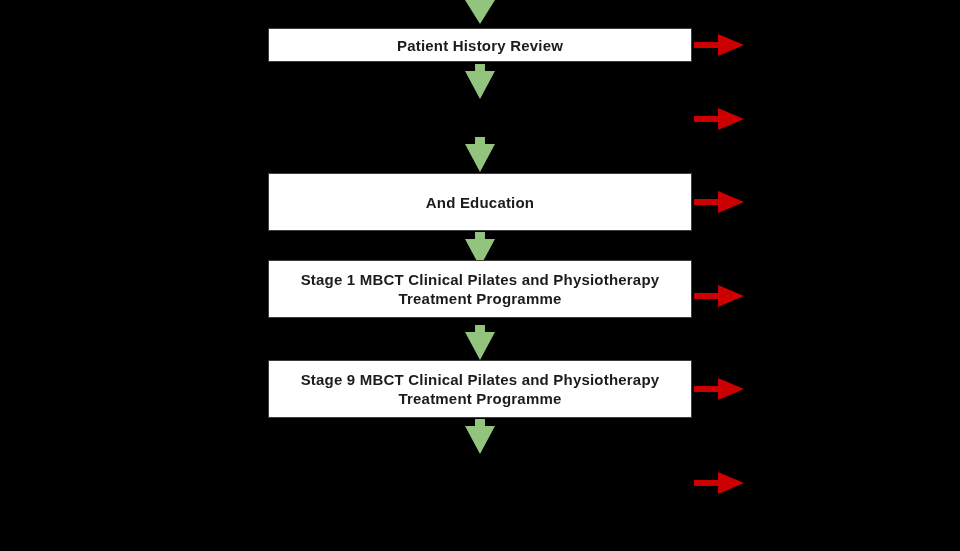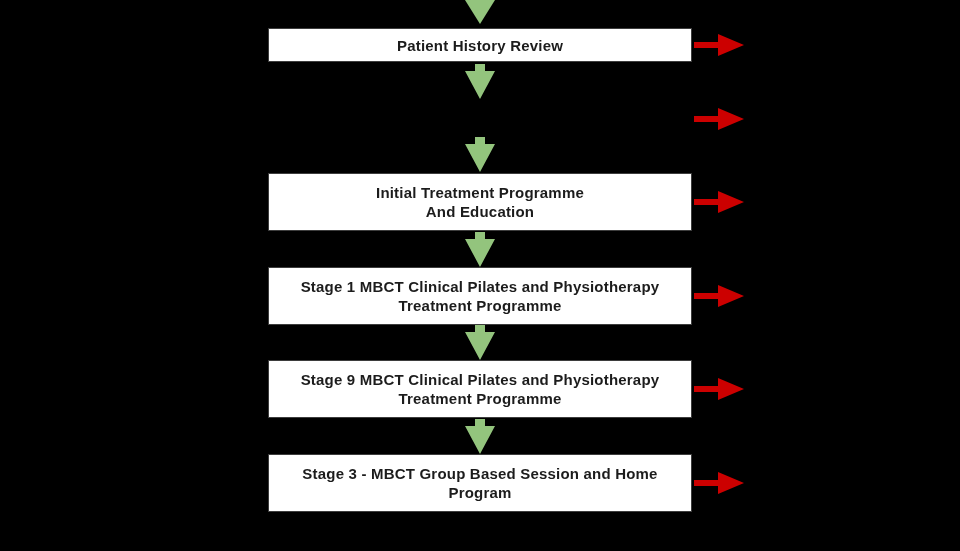--- a/index.html
+++ b/index.html
@@ -65,31 +65,30 @@
   </svg>
 
   <svg class="arrow red-arrow" style="left:694px; top:108px; width:50px; height:22px" viewBox="0 0 50 22">
     <polygon points="0,8 24,8 24,0 50,11 24,22 24,14 0,14" fill="currentColor"></polygon>
   </svg>
   <svg class="arrow green-arrow" style="left:465px; top:137px; width:30px; height:35px" viewBox="0 0 30 35">
     <polygon points="10,0 20,0 20,7 30,7 15,35 0,7 10,7" fill="currentColor"></polygon>
   </svg>
 
   <div class="box" style="top:173px; height:58px">
-    <span class="line">Initial Treatment Programme</span>
     <span class="line">And Education</span>
   </div>
   <svg class="arrow red-arrow" style="left:694px; top:191px; width:50px; height:22px" viewBox="0 0 50 22">
     <polygon points="0,8 24,8 24,0 50,11 24,22 24,14 0,14" fill="currentColor"></polygon>
   </svg>
   <svg class="arrow green-arrow" style="left:465px; top:232px; width:30px; height:35px" viewBox="0 0 30 35">
     <polygon points="10,0 20,0 20,7 30,7 15,35 0,7 10,7" fill="currentColor"></polygon>
   </svg>
 
-  <div class="box" style="top:267px; height:58px">
+  <div class="box" style="top:260px; height:58px">
     <span class="line">Stage 1 MBCT Clinical Pilates and Physiotherapy</span>
     <span class="line">Treatment Programme</span>
   </div>
   <svg class="arrow red-arrow" style="left:694px; top:285px; width:50px; height:22px" viewBox="0 0 50 22">
     <polygon points="0,8 24,8 24,0 50,11 24,22 24,14 0,14" fill="currentColor"></polygon>
   </svg>
   <svg class="arrow green-arrow" style="left:465px; top:325px; width:30px; height:35px" viewBox="0 0 30 35">
     <polygon points="10,0 20,0 20,7 30,7 15,35 0,7 10,7" fill="currentColor"></polygon>
   </svg>
 
@@ -97,21 +96,17 @@
     <span class="line">Stage 9 MBCT Clinical Pilates and Physiotherapy</span>
     <span class="line">Treatment Programme</span>
   </div>
   <svg class="arrow red-arrow" style="left:694px; top:378px; width:50px; height:22px" viewBox="0 0 50 22">
     <polygon points="0,8 24,8 24,0 50,11 24,22 24,14 0,14" fill="currentColor"></polygon>
   </svg>
   <svg class="arrow green-arrow" style="left:465px; top:419px; width:30px; height:35px" viewBox="0 0 30 35">
     <polygon points="10,0 20,0 20,7 30,7 15,35 0,7 10,7" fill="currentColor"></polygon>
   </svg>
 
-  <div class="box" style="top:454px; height:58px">
-    <span class="line">Stage 3 - MBCT Group Based Session and Home</span>
-    <span class="line">Program</span>
-  </div>
   <svg class="arrow red-arrow" style="left:694px; top:472px; width:50px; height:22px" viewBox="0 0 50 22">
     <polygon points="0,8 24,8 24,0 50,11 24,22 24,14 0,14" fill="currentColor"></polygon>
   </svg>
 
 </div>
 
 </body></html>

